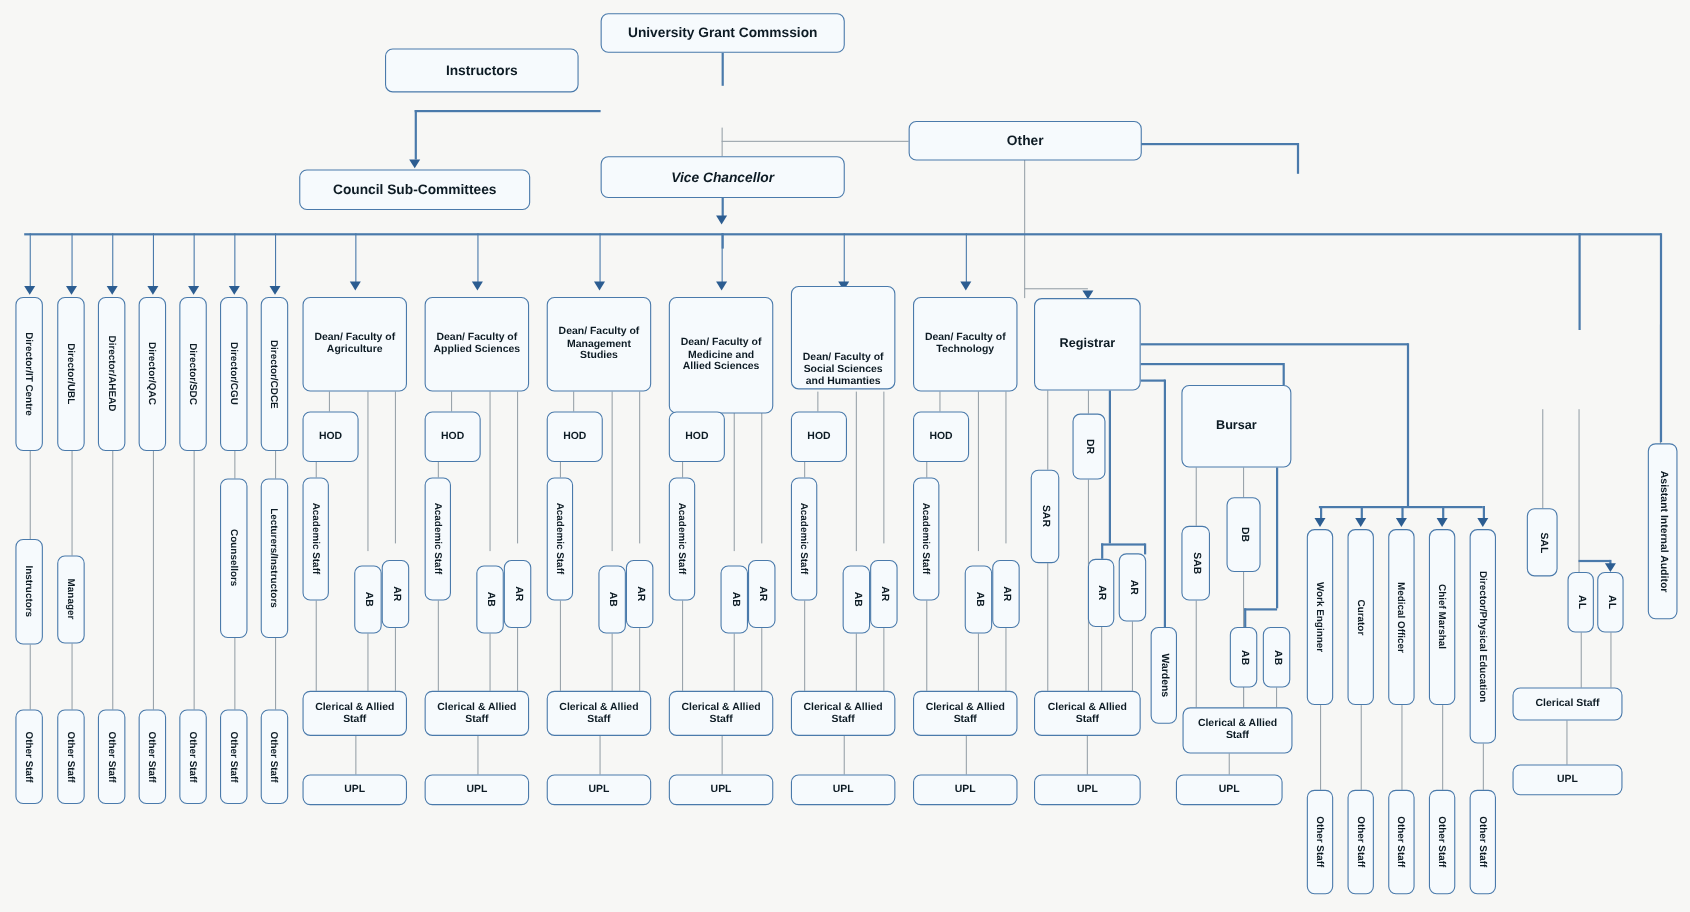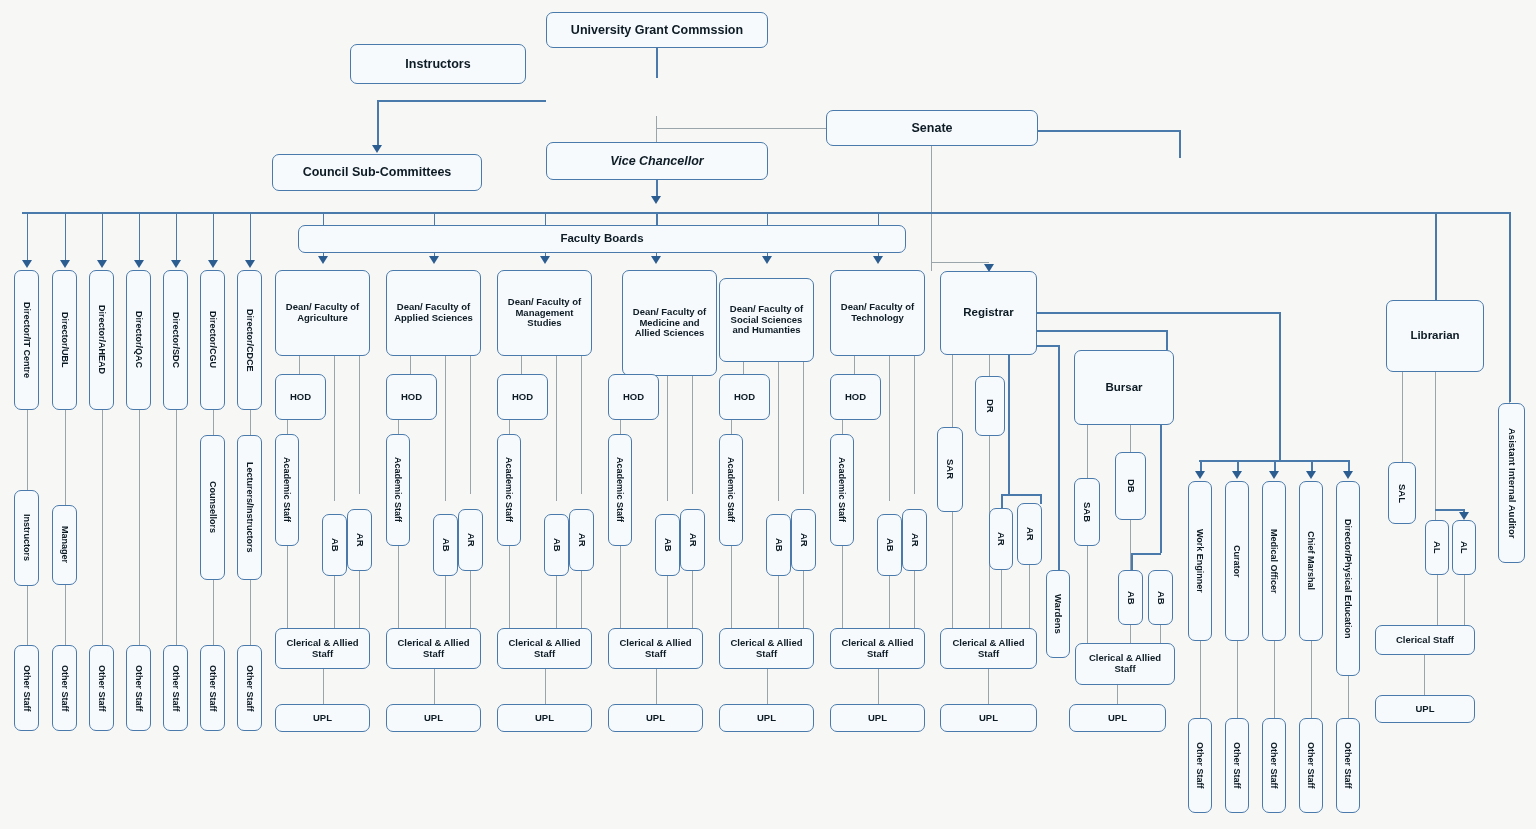--- a/index.html
+++ b/index.html
@@ -83,24 +83,21 @@
   <div class="node t22" style="left:350px;top:44px;width:176px;height:40px;">
       <span>Instructors</span>
     </div>
   <div class="node t22" style="left:272px;top:154px;width:210px;height:37px;">
       <span>Council Sub-Committees</span>
     </div>
   <div class="node t22" style="left:546px;top:142px;width:222px;height:38px;font-style:italic;">
       <span>Vice Chancellor</span>
     </div>
   <div class="node t22" style="left:826px;top:110px;width:212px;height:36px;">
-      <span>Senate</span>
-    </div>
-  <div class="node t19" style="left:298px;top:225px;width:608px;height:28px;">
-      <span>Faculty Boards</span>
+      <span>Other</span>
     </div>
 
   <div id="directors-layer">
       <div class="blnk v" style="left:26.5px;top:212px;height:50px;"></div>
       <div class="arw" style="left:21.5px;top:260px;"></div>
       <div class="node vert t13" style="left:14px;top:270px;width:25px;height:140px;">
         <span>Director/IT Centre</span>
       </div>
       <div class="lnk v" style="left:26.5px;top:410px;height:80px;"></div>
       <div class="node vert t13" style="left:14px;top:490px;width:25px;height:96px;">
@@ -267,21 +264,21 @@
       <div class="lnk v" style="left:581px;top:571px;height:57px;"></div>
       <div class="node t14" style="left:497px;top:628px;width:95px;height:41px;">
         <span>Clerical &amp; Allied Staff</span>
       </div>
       <div class="lnk v" style="left:544.5px;top:669px;height:35px;"></div>
       <div class="node t14" style="left:497px;top:704px;width:95px;height:28px;">
         <span>UPL</span>
       </div>
       <div class="blnk v" style="left:655.5px;top:212px;height:46px;"></div>
       <div class="arw" style="left:650.5px;top:256px;"></div>
-      <div class="node t14" style="left:622px;top:270px;width:95px;height:106px;">
+      <div class="node t14" style="left:608px;top:270px;width:95px;height:106px;">
         <span>Dean/ Faculty of Medicine and Allied Sciences</span>
       </div>
       <div class="lnk v" style="left:632px;top:356px;height:18px;"></div>
       <div class="node t14" style="left:608px;top:374px;width:51px;height:46px;">
         <span>HOD</span>
       </div>
       <div class="lnk v" style="left:620px;top:420px;height:14px;"></div>
       <div class="node vert t13" style="left:608px;top:434px;width:24px;height:112px;">
         <span>Academic Staff</span>
       </div>
@@ -298,21 +295,21 @@
       <div class="lnk v" style="left:692px;top:571px;height:57px;"></div>
       <div class="node t14" style="left:608px;top:628px;width:95px;height:41px;">
         <span>Clerical &amp; Allied Staff</span>
       </div>
       <div class="lnk v" style="left:655.5px;top:669px;height:35px;"></div>
       <div class="node t14" style="left:608px;top:704px;width:95px;height:28px;">
         <span>UPL</span>
       </div>
       <div class="blnk v" style="left:766.5px;top:212px;height:46px;"></div>
       <div class="arw" style="left:761.5px;top:256px;"></div>
-      <div class="node t14" style="left:719px;top:278px;width:95px;height:84px;">
+      <div class="node t14" style="left:719px;top:260px;width:95px;height:94px;align-items:flex-end;">
         <span>Dean/ Faculty of Social Sciences and Humanties</span>
       </div>
       <div class="lnk v" style="left:743px;top:356px;height:18px;"></div>
       <div class="node t14" style="left:719px;top:374px;width:51px;height:46px;">
         <span>HOD</span>
       </div>
       <div class="lnk v" style="left:731px;top:420px;height:14px;"></div>
       <div class="node vert t13" style="left:719px;top:434px;width:24px;height:112px;">
         <span>Academic Staff</span>
       </div>
@@ -485,23 +482,20 @@
       <div class="arw" style="left:1343px;top:471px;"></div>
       <div class="node vert t13" style="left:1336px;top:481px;width:24px;height:195px;">
         <span>Director/Physical Education</span>
       </div>
       <div class="lnk v" style="left:1348px;top:676px;height:42px;"></div>
       <div class="node vert t13" style="left:1336px;top:718px;width:24px;height:95px;">
         <span>Other Staff</span>
       </div>
     </div>
 
-  <div class="node t19" style="left:1386px;top:300px;width:98px;height:72px;">
-      <span>Librarian</span>
-    </div>
   <div class="node vert t14" style="left:1388px;top:462px;width:28px;height:62px;">
       <span>SAL</span>
     </div>
   <div class="node vert t14" style="left:1425px;top:520px;width:24px;height:55px;">
       <span>AL</span>
     </div>
   <div class="node vert t14" style="left:1452px;top:520px;width:24px;height:55px;">
       <span>AL</span>
     </div>
   <div class="node t14" style="left:1375px;top:625px;width:100px;height:30px;">

